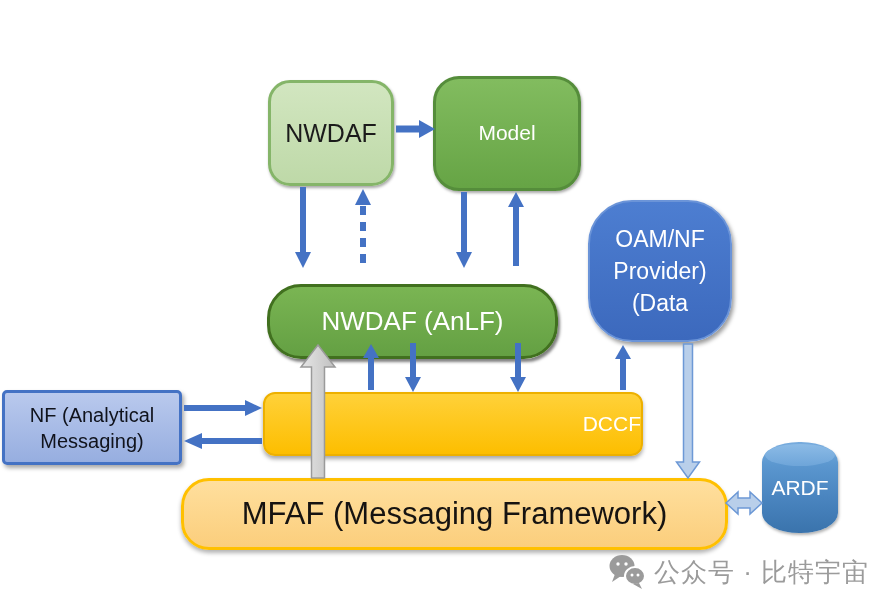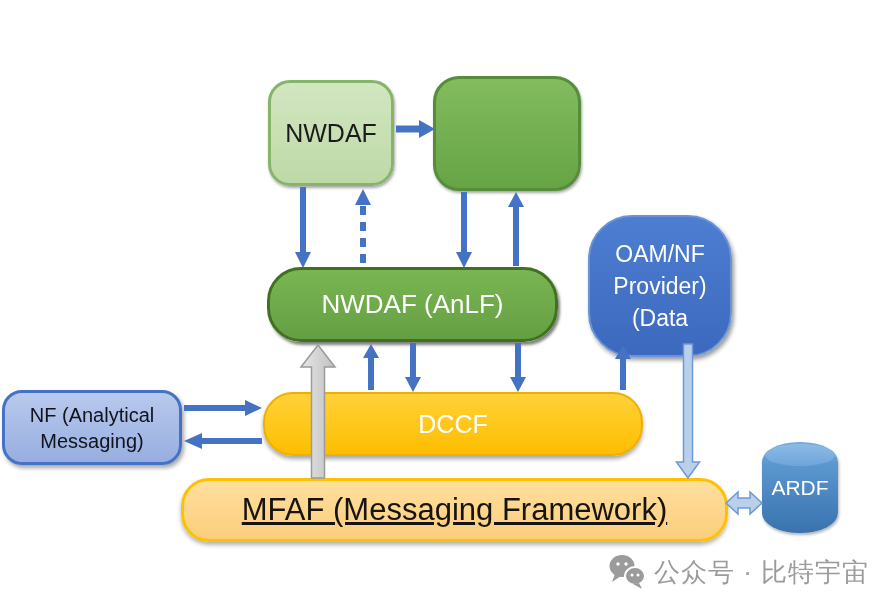--- a/index.html
+++ b/index.html
@@ -23,53 +23,53 @@
     color:#1b1b1b;font-size:25px;line-height:1.32;
   }
   .model{
     left:433px;top:76px;width:148px;height:115px;border-radius:26px;
     background:linear-gradient(180deg,#82bc5f 0%,#66a445 100%);
     border:3px solid #558d3b;
     box-shadow:1px 2px 3px rgba(0,0,0,0.35);
     color:#ffffff;font-size:21px;line-height:1.35;
   }
   .anlf{
-    left:267px;top:267px;width:291px;height:75px;border-radius:34px;
+    left:267px;top:284px;width:291px;height:75px;border-radius:34px;
     background:linear-gradient(180deg,#7ab553 0%,#64a043 100%);
     border:3px solid #41701f;
     box-shadow:2px 3px 3px rgba(0,0,0,0.5);
     color:#ffffff;font-size:26px;justify-content:center;
   }
   .oam{
     left:588px;top:200px;width:144px;height:142px;border-radius:44px;
     background:linear-gradient(180deg,#4d7ed1 0%,#3c69bd 100%);
     border:2px solid #6b94d8;
     box-shadow:2px 3px 4px rgba(0,0,0,0.4);
-    color:#ffffff;font-size:23px;line-height:1.4;margin-top:15px;
+    color:#ffffff;font-size:23px;line-height:1.4;
   }
   .nf{
-    left:2px;top:390px;width:180px;height:75px;border-radius:20px;
+    left:2px;top:390px;width:180px;height:75px;border-radius:5px;
     background:linear-gradient(180deg,#b9c9ed 0%,#97aee0 100%);
     border:3px solid #4472c4;
     box-shadow:2px 3px 4px rgba(0,0,0,0.35);
     color:#10131c;font-size:20px;line-height:1.3;
   }
   .dccf{
-    left:263px;top:392px;width:380px;height:64px;border-radius:30px;
+    left:263px;top:392px;width:380px;height:64px;border-radius:12px;
     background:linear-gradient(180deg,#ffd139 0%,#fdbe00 100%);
     border:2px solid #edb000;
     box-shadow:0 3px 4px rgba(0,0,0,0.35);
-    color:#ffffff;font-size:25px;
+    color:#ffffff;font-size:21px;justify-content:flex-end;
   }
   .mfaf{
-    left:181px;top:478px;width:547px;height:64px;border-radius:28px;
+    left:181px;top:478px;width:547px;height:72px;border-radius:28px;
     background:linear-gradient(180deg,#ffdf9d 0%,#fbce7c 100%);
     border:3px solid #ffc000;
     box-shadow:0 3px 4px rgba(0,0,0,0.3);
-    color:#161311;font-size:31px;text-decoration:underline;
+    color:#161311;font-size:31px;
   }
   .ardf{
     left:762px;top:442px;width:76px;height:91px;
     border-radius:37px / 20px;
     background:linear-gradient(180deg,#78acde 0%,#5b97cf 25%,#4a85c0 60%,#3a73ac 100%);
     box-shadow:1px 2px 3px rgba(0,0,0,0.3);
     color:#ffffff;font-size:21px;
   }
   .ardf::before{
     content:"";position:absolute;left:3px;right:3px;top:2px;height:22px;
@@ -93,20 +93,21 @@
 <body>
 
 <div class="node mtlf">
   <div class="lines">
     <span>NWDAF</span>
   </div>
 </div>
 
 <div class="node model">
   <div class="lines">
+    <span>Model</span>
   </div>
 </div>
 
 <div class="node anlf">
   <span>NWDAF (AnLF)</span>
 </div>
 
 <div class="node oam">
   <div class="lines">
     <span>OAM/NF</span>

